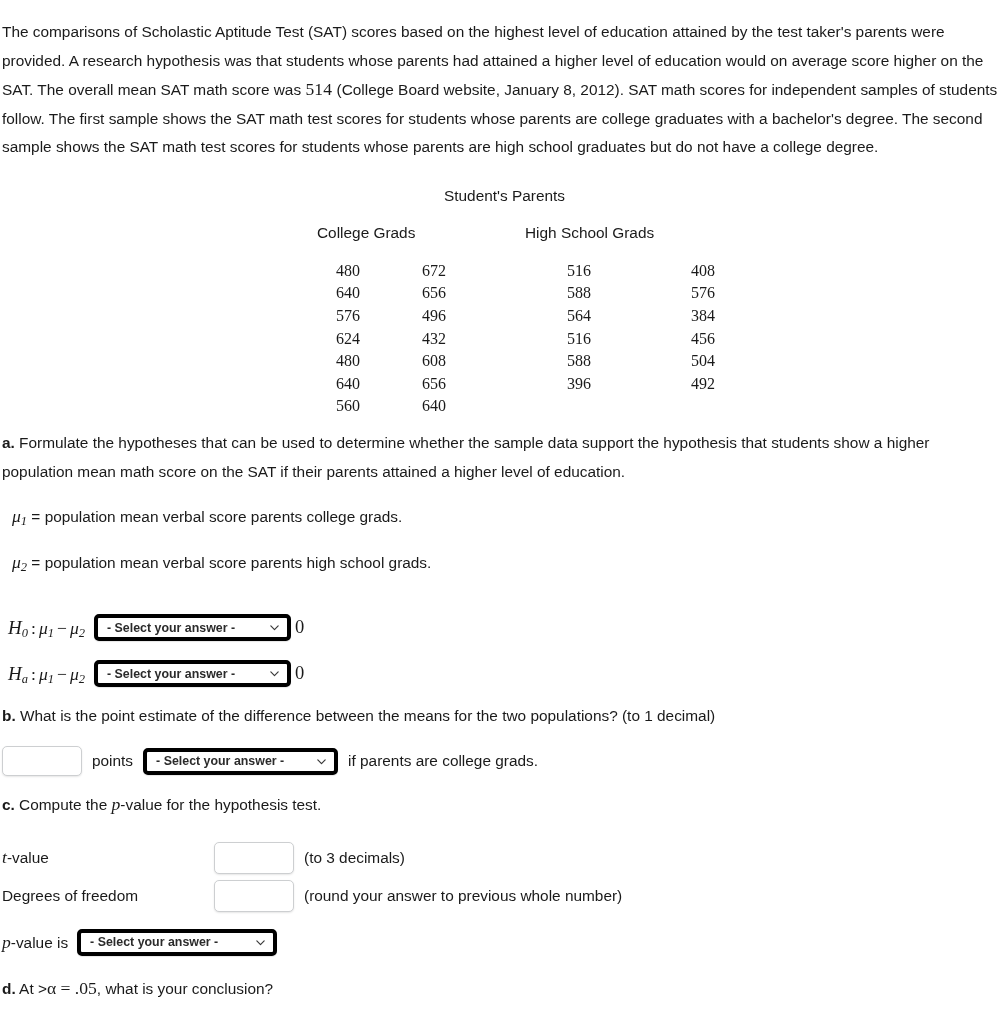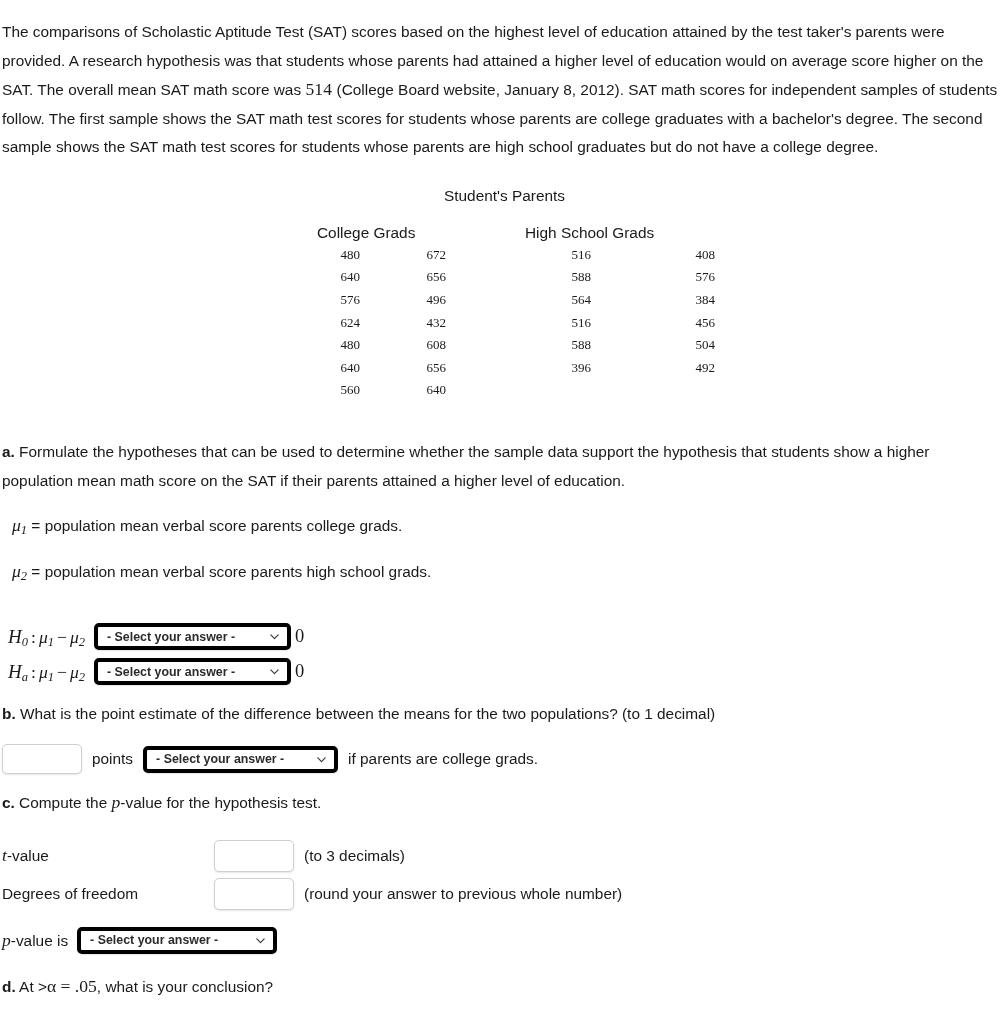--- a/index.html
+++ b/index.html
@@ -55,44 +55,44 @@
     width: 130px;
     margin-left: 317px;
     text-align: left;
   }
   .head-hs {
     width: 220px;
     margin-left: 78px;
     text-align: left;
   }
   .tbl-rows {
-    margin-top: 1px;
-    font-family: "Liberation Serif", serif;
-    font-size: 13px;
+    margin-top: 17px;
+    font-family: "Liberation Serif", serif;
+    font-size: 16px;
     line-height: 22.6px;
   }
   .trow {
     display: flex;
   }
   .cell {
     text-align: right;
   }
   .c1 { width: 40px; margin-left: 320px; }
   .c2 { width: 40px; margin-left: 46px; }
   .c3 { width: 40px; margin-left: 105px; }
   .c4 { width: 40px; margin-left: 84px; }
 
   
   .q {
     font-size: 15.4px;
     line-height: 28.5px;
     padding: 0 4px 0 2px;
   }
   .q b { font-weight: bold; }
-  .qa-text { margin-top: 36px; }
+  .qa-text { margin-top: 11px; }
 
   .mu-line {
     font-size: 15.4px;
     line-height: 28px;
     margin-top: 16px;
     padding-left: 12px;
   }
 
   .mi {
     font-family: "Liberation Serif", serif;
@@ -120,21 +120,21 @@
     padding: 0 3px;
   }
 
   
   .hyp-row {
     display: flex;
     align-items: center;
     padding-left: 8px;
   }
   .hyp-row.first { margin-top: 36px; }
-  .hyp-row.second { margin-top: 8px; }
+  .hyp-row.second { margin-top: 19px; }
   .hyp-label {
     white-space: nowrap;
     margin-right: 9px;
   }
   .hyp-zero {
     font-family: "Liberation Serif", serif;
     font-size: 18.5px;
     margin-left: 4px;
   }
 

